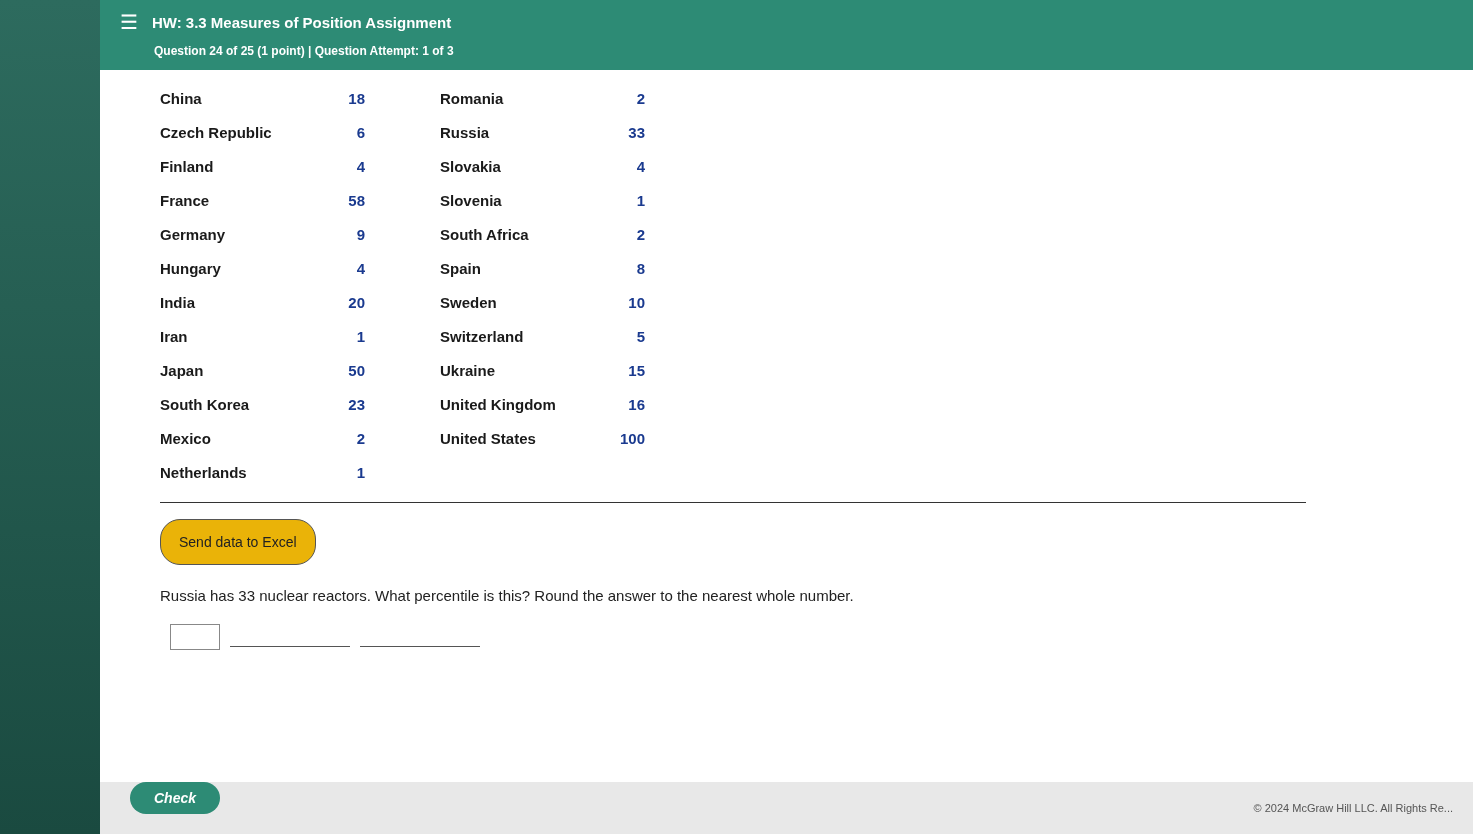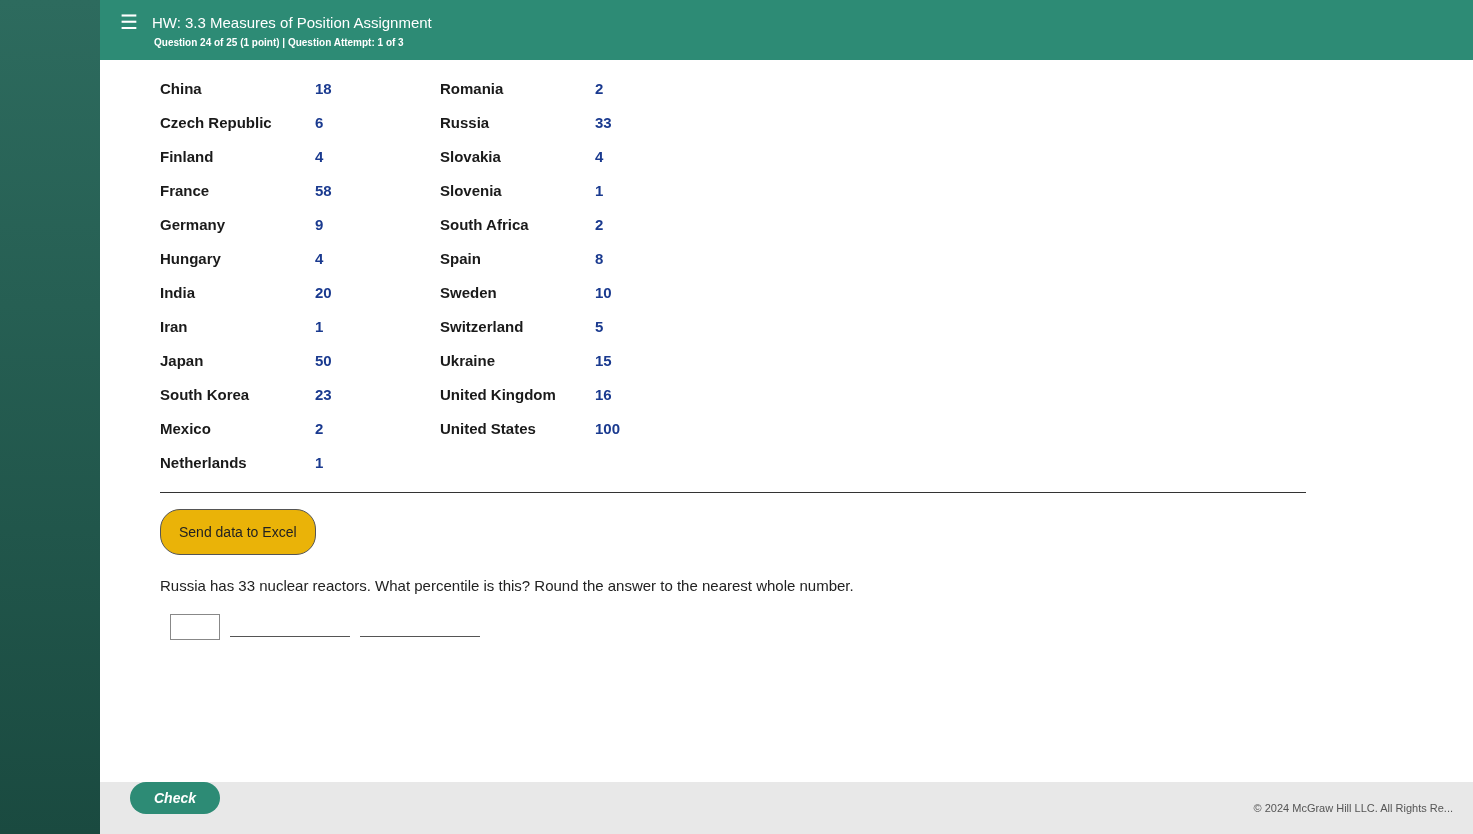--- a/index.html
+++ b/index.html
@@ -42,29 +42,29 @@
     }
 
     .hamburger-icon {
       font-size: 20px;
       color: white;
       cursor: pointer;
     }
 
     .header-title {
       font-size: 15px;
-      font-weight: normal;
+      font-weight: bold;
       color: white;
     }
 
     .header-subtitle {
-      font-size: 10px;
-      font-weight: bold;
-      color: white;
-      margin-top: 3px;
+      font-size: 12px;
+      font-weight: bold;
+      color: white;
+      margin-top: 10px;
       margin-left: 34px;
     }
 
     .content-area {
       flex: 1;
       background: white;
       margin: 0;
       padding: 20px 40px 20px 60px;
     }
 
@@ -80,21 +80,21 @@
       color: #1a1a1a;
       min-width: 155px;
       font-weight: bold;
     }
 
     .country-value {
       font-size: 15px;
       color: #1a3a8f;
       font-weight: bold;
       min-width: 50px;
-      text-align: left;
+      text-align: right;
     }
 
     .divider-line {
       border: none;
       border-top: 1px solid #333;
       margin: 4px 0 16px 0;
       width: 90%;
     }
 
     .send-data-btn {

